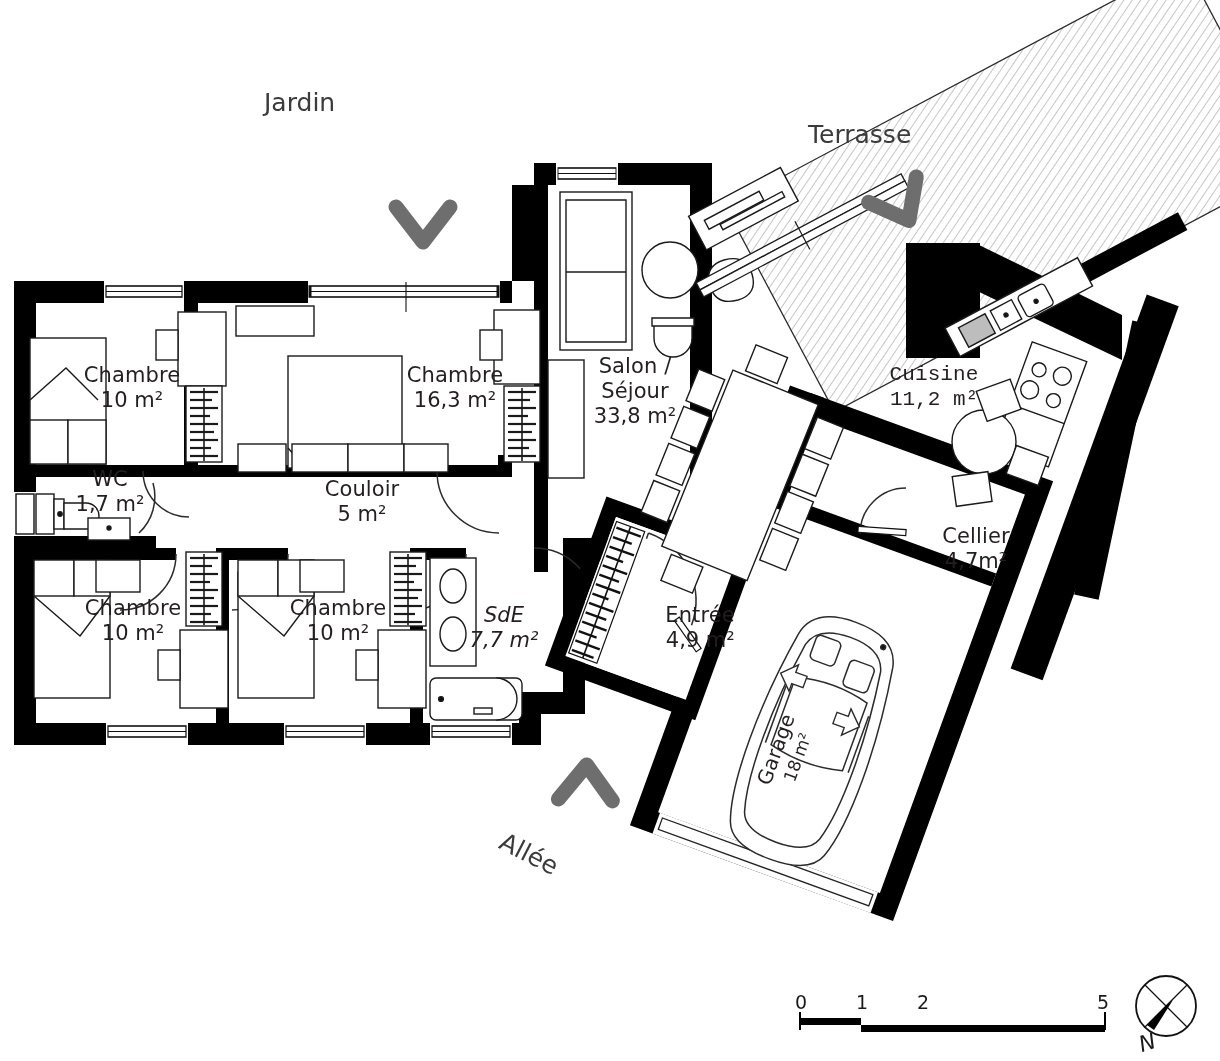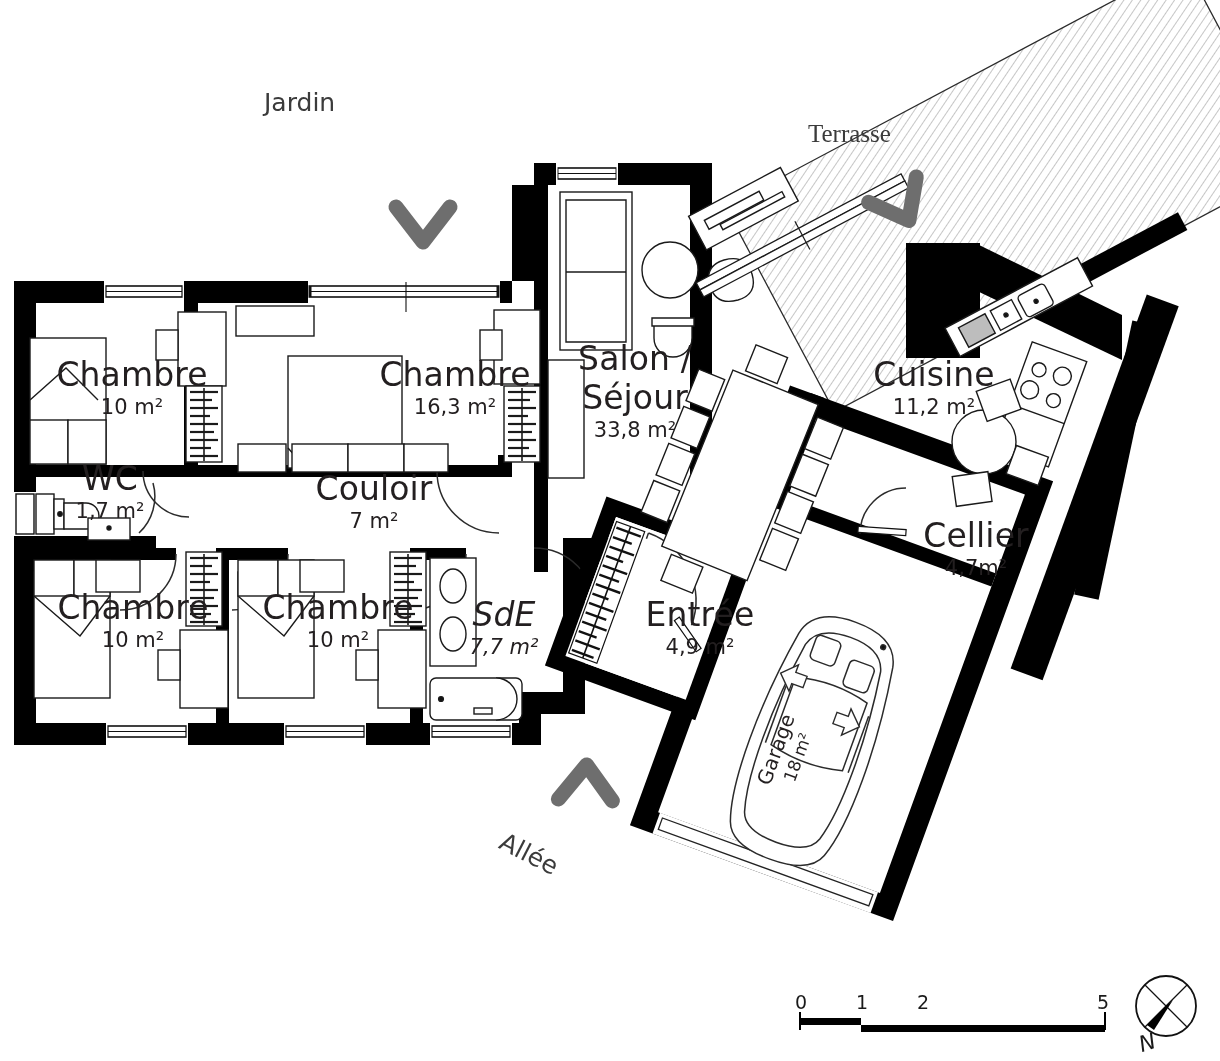--- a/index.html
+++ b/index.html
@@ -2,21 +2,21 @@
 <html><head>
 <meta charset="utf-8">
 <title>Plan</title>
 <style>
   html,body{margin:0;padding:0;background:#ffffff;}
   body{width:1220px;height:1061px;position:relative;overflow:hidden;
        font-family:"DejaVu Sans","Liberation Sans",sans-serif;color:#1a1a1a;}
   #plan{position:absolute;left:0;top:0;width:1220px;height:1061px;}
   .lbl{position:absolute;text-align:center;line-height:1.18;white-space:nowrap;
        color:#231f20;pointer-events:none;}
-  .lbl .nm{display:block;font-size:33px;letter-spacing:.1px;}
+  .lbl .nm{display:block;font-size:21px;letter-spacing:.1px;}
   .lbl .ar{display:block;font-size:21px;}
   .lbl.small .nm{font-size:20px;}
   .lbl.small .ar{font-size:17px;}
   .ext{position:absolute;font-size:25px;color:#3b3b3b;white-space:nowrap;}
 </style>
 </head>
 <body>
 
 <svg id="plan" viewBox="0 0 1220 1061" xmlns="http://www.w3.org/2000/svg">
   <defs>
@@ -431,60 +431,60 @@
       <span class="ar">10 m²</span>
     </div>
     <div class="lbl" style="left: 455px; top: 388px; transform: translate(-50%, -50%);">
       <span class="nm">Chambre</span>
       <span class="ar">16,3 m²</span>
     </div>
     <div class="lbl" style="left: 110px; top: 492px; transform: translate(-50%, -50%);">
       <span class="nm">WC</span>
       <span class="ar">1,7 m²</span>
     </div>
-    <div class="lbl" style="left: 374px; top: 502px; transform: translate(-50%, -50%);">
+    <div class="lbl" style="left: 362px; top: 502px; transform: translate(-50%, -50%);">
       <span class="nm">Couloir</span>
-      <span class="ar">7 m²</span>
+      <span class="ar">5 m²</span>
     </div>
     <div class="lbl" style="left: 133px; top: 621px; transform: translate(-50%, -50%);">
       <span class="nm">Chambre</span>
       <span class="ar">10 m²</span>
     </div>
     <div class="lbl" style="left: 338px; top: 621px; transform: translate(-50%, -50%);">
       <span class="nm">Chambre</span>
       <span class="ar">10 m²</span>
     </div>
     <div class="lbl" style="left: 504px; top: 628px; transform: translate(-50%, -50%); font-style: italic;">
       <span class="nm">SdE</span>
       <span class="ar">7,7 m²</span>
     </div>
     <div class="lbl" style="left: 635px; top: 391px; transform: translate(-50%, -50%);">
       <span class="nm">Salon /<br>Séjour</span>
       <span class="ar">33,8 m²</span>
     </div>
-    <div class="lbl" style="left: 934px; top: 388px; transform: translate(-50%, -50%);">
+    <div class="lbl" style="left: 934px; top: 388px; transform: translate(-50%, -50%); font-family: Liberation Mono, monospace;">
       <span class="nm">Cuisine</span>
       <span class="ar">11,2 m²</span>
     </div>
     <div class="lbl" style="left: 940px; top: 549px; transform: translate(-50%, -50%); margin-left: 36px;">
       <span class="nm">Cellier</span>
       <span class="ar">4,7m²</span>
     </div>
-    <div class="lbl" style="left: 700px; top: 628px; transform: translate(-50%, -50%);">
+    <div class="lbl" style="left: 700px; top: 628px; transform: translate(-50%, -50%); text-align: right;">
       <span class="nm">Entrée</span>
       <span class="ar">4,9 m²</span>
     </div>
     <div class="lbl small" style="left: 786px; top: 753px; transform: translate(-50%, -50%) rotate(-70deg);">
       <span class="nm">Garage</span>
       <span class="ar">18 m²</span>
     </div>
   </div>
 
 <div class="ext" style="left:264px;top:88px;text-align:center;">Jardin</div>
-<div class="ext" style="left:808px;top:120px;font-family:Liberation Serif, serif;">Terrasse</div>
+<div class="ext" style="left:808px;top:120px;">Terrasse</div>
 <div class="ext" style="left:508px;top:827px;transform:rotate(27deg);transform-origin:left top;">Allée</div>
 
 <div style="position:absolute;left:795px;top:991px;font-size:19px;">0</div>
 <div style="position:absolute;left:856px;top:991px;font-size:19px;">1</div>
 <div style="position:absolute;left:917px;top:991px;font-size:19px;">2</div>
 <div style="position:absolute;left:1097px;top:991px;font-size:19px;">5</div>
 
 <div style="position:absolute;left:1139px;top:1030px;font-size:22px;font-style:italic;transform:rotate(-18deg);">N</div>
 
 </body></html>

